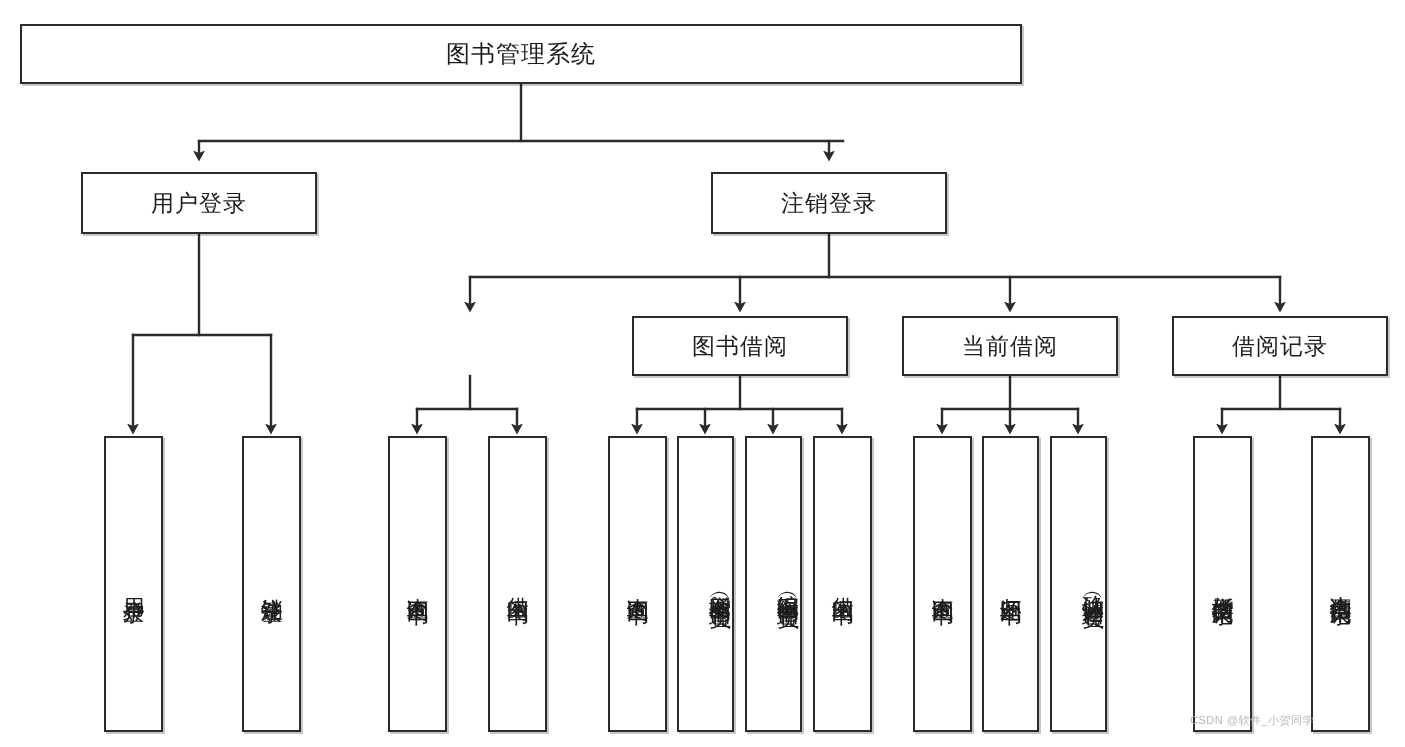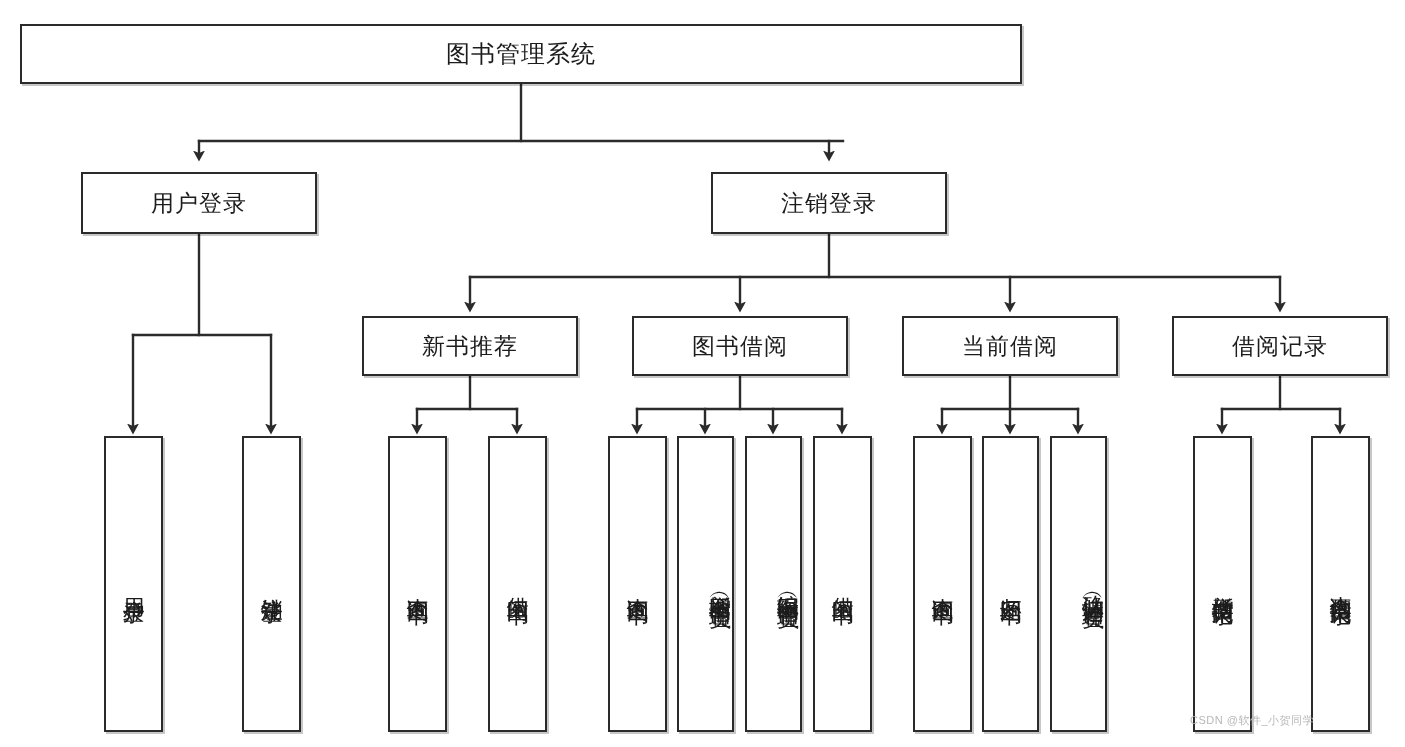--- a/index.html
+++ b/index.html
@@ -77,21 +77,20 @@
       <path d="M1222,409 L1222,425" marker-end="url(#arw)"></path>
       <path d="M1340,409 L1340,425" marker-end="url(#arw)"></path>
     </g>
   </svg>
 
   <div class="node h root" style="left:20px;top:24px;width:1002px;height:60px;">图书管理系统</div>
 
   <div class="node h" style="left:81px;top:172px;width:236px;height:62px;">用户登录</div>
   <div class="node h" style="left:711px;top:172px;width:236px;height:62px;">注销登录</div>
 
-  <div class="node h" style="left:362px;top:316px;width:216px;height:60px;">新书推荐</div>
   <div class="node h" style="left:632px;top:316px;width:216px;height:60px;">图书借阅</div>
   <div class="node h" style="left:902px;top:316px;width:216px;height:60px;">当前借阅</div>
   <div class="node h" style="left:1172px;top:316px;width:216px;height:60px;text-align:right;">借阅记录</div>
 
   <div class="node v mid" style="left:104px;top:436px;width:59px;height:296px;">用户登录</div>
   <div class="node v mid" style="left:242px;top:436px;width:59px;height:296px;">注销登录</div>
 
   <div class="node v mid" style="left:388px;top:436px;width:59px;height:296px;">查询图书</div>
   <div class="node v mid" style="left:488px;top:436px;width:59px;height:296px;">借阅图书</div>
 

